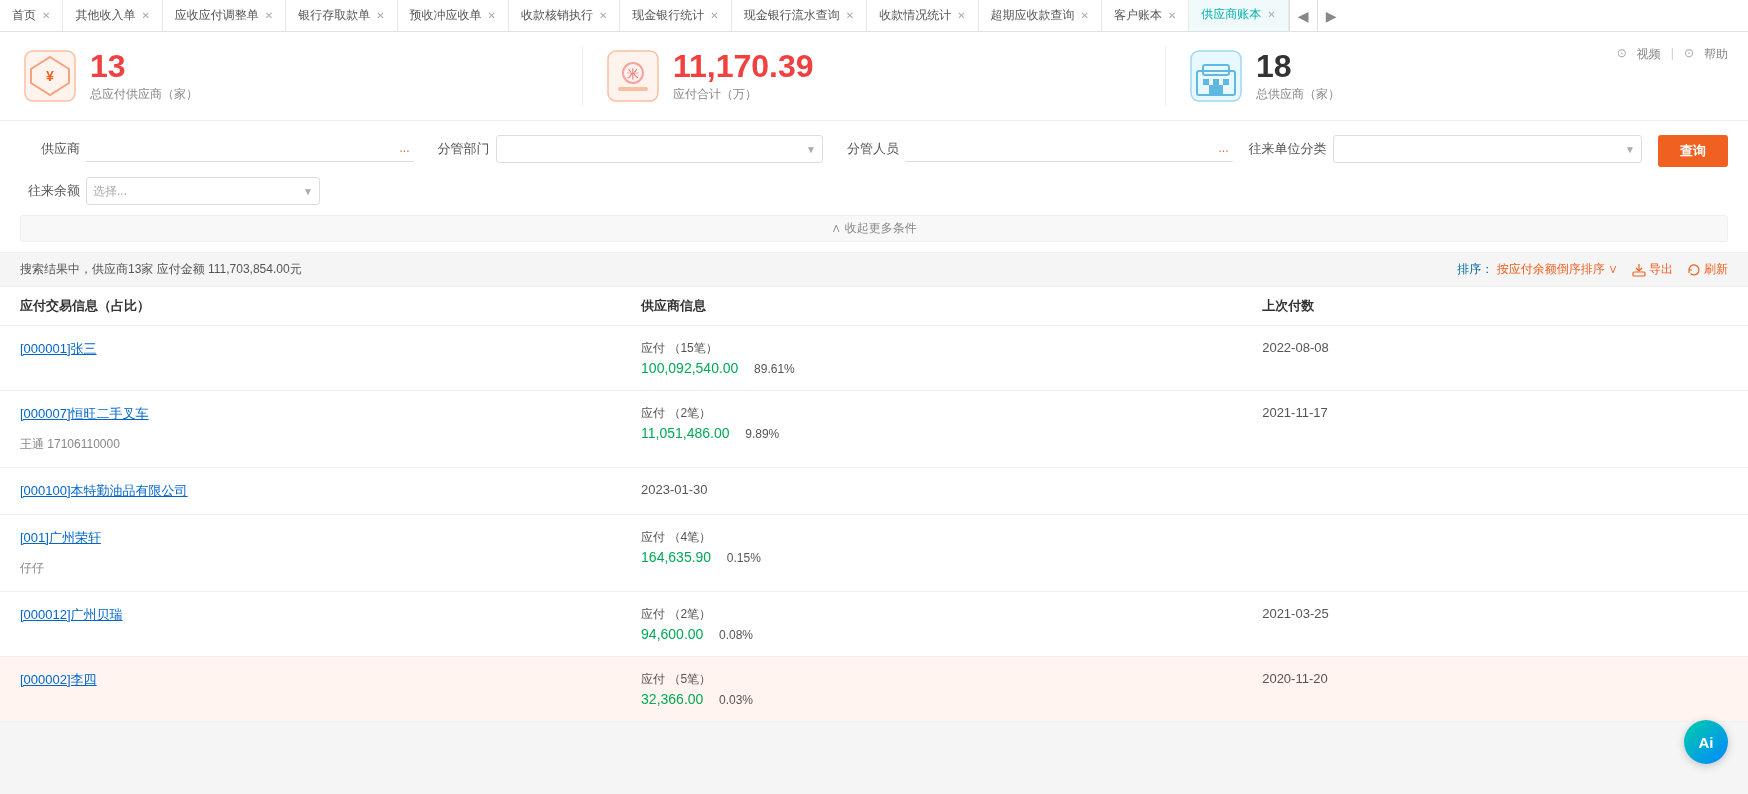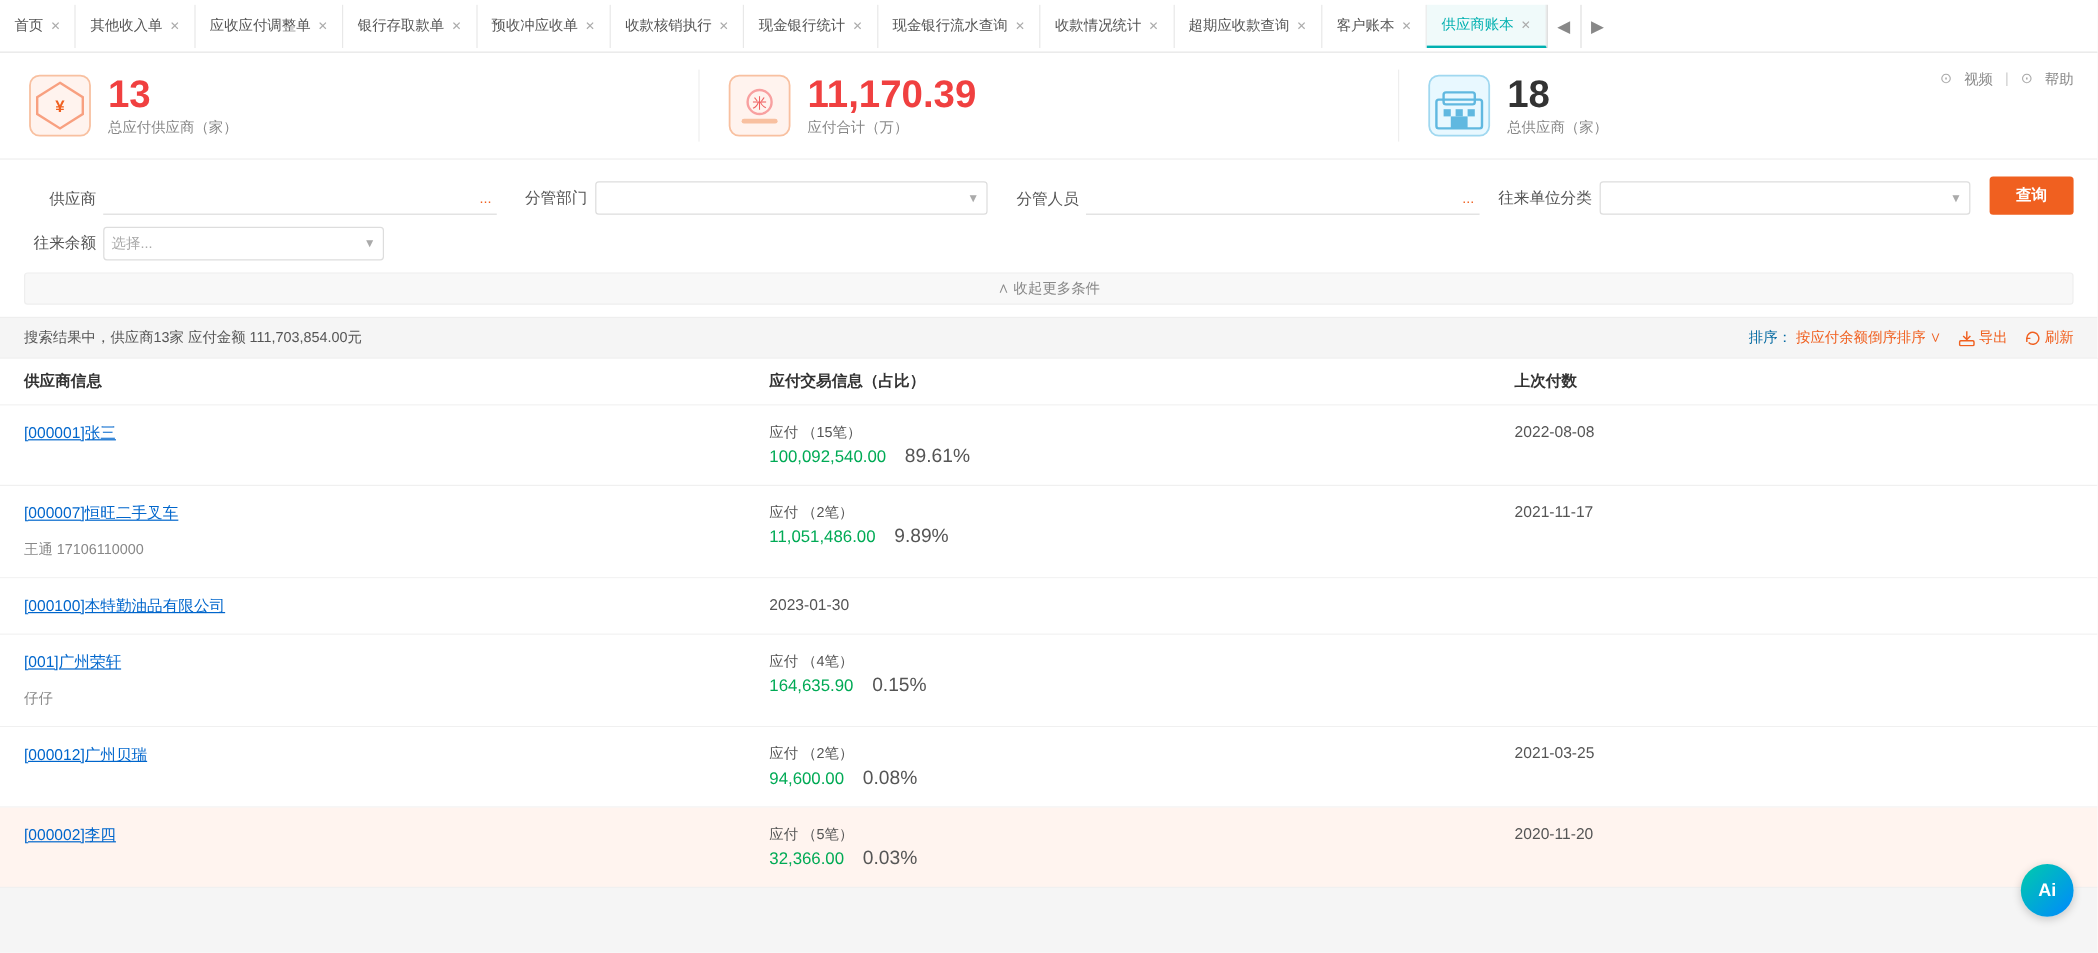--- a/index.html
+++ b/index.html
@@ -1,21 +1,21 @@
 <!DOCTYPE html>
 <html><head>
   <meta charset="utf-8">
   <style>
     * { box-sizing: border-box; margin: 0; padding: 0; }
     body { font-family: 'Microsoft YaHei', Arial, sans-serif; font-size: 13px; background: #f5f5f5; color: #333; overflow-x: hidden; }
 
     
     .top-nav {
       display: flex; align-items: center; background: #fff; border-bottom: 1px solid #e0e0e0;
-      height: 44px; overflow: hidden; white-space: nowrap;
+      height: 32px; overflow: hidden; white-space: nowrap;
     }
     .nav-tab {
       display: inline-flex; align-items: center; padding: 0 12px; height: 36px;
       border-right: 1px solid #e8e8e8; cursor: pointer; font-size: 12px; color: #555;
       flex-shrink: 0;
     }
     .nav-tab.active { color: #00b0b0; border-bottom: 2px solid #00b0b0; background: #f0fafa; }
     .nav-tab .close-x { margin-left: 6px; color: #aaa; font-size: 10px; }
     .nav-arrow { width: 28px; height: 36px; display:flex; align-items:center; justify-content:center; cursor:pointer; border-left: 1px solid #e0e0e0; color:#888; font-size:14px; }
 
@@ -32,21 +32,21 @@
     .summary-label { font-size: 12px; color: #888; margin-top: 4px; }
     .summary-divider { width: 1px; height: 60px; background: #eee; margin: 0 20px; }
     .top-right-links { position: absolute; right: 20px; top: 14px; font-size: 12px; color: #888; display:flex; gap:10px; }
     .top-right-links span { cursor: pointer; }
     .top-right-links .sep { color: #ccc; }
 
     
     .filter-area {
       background: #fff; padding: 14px 20px 10px; border-bottom: 1px solid #eee;
     }
-    .filter-row { display: flex; align-items: flex-end; gap: 16px; margin-bottom: 10px; }
+    .filter-row { display: flex; align-items: flex-start; gap: 16px; margin-bottom: 10px; }
     .filter-item { display: flex; align-items: center; gap: 6px; flex: 1; }
     .filter-label { font-size: 13px; color: #555; white-space: nowrap; min-width: 60px; text-align: right; }
     .filter-input {
       flex: 1; border: none; border-bottom: 1px solid #ddd; padding: 4px 6px;
       font-size: 12px; color: #333; outline: none; background: transparent;
     }
     .filter-select {
       flex: 1; border: 1px solid #ddd; border-radius: 3px; padding: 4px 6px;
       font-size: 12px; color: #999; display:flex; align-items:center; justify-content:space-between;
       background: #fff; cursor: pointer; min-height: 28px;
@@ -82,21 +82,21 @@
       display: grid; grid-template-columns: 2fr 2fr 1.5fr;
       padding: 14px 20px; border-bottom: 1px solid #f0f0f0; background: #fff;
       align-items: start;
     }
     .table-row:last-child { background: #fff8f4; }
     .row-highlight { background: #fff4ef !important; }
     .supplier-link { color: #0066cc; cursor: pointer; text-decoration: underline; font-size: 13px; }
     .supplier-sub { color: #888; font-size: 12px; margin-top: 13px; }
     .amount-link { color: #00aa55; cursor: pointer; font-size: 14px; font-weight: 400; }
     .amount-label { color: #555; font-size: 12px; margin-bottom: 3px; }
-    .amount-pct { color: #555; font-size: 16px; margin-left: 12px; }
+    .amount-pct { color: #555; font-size: 12px; margin-left: 12px; }
     .date-text { color: #555; font-size: 13px; }
   </style>
 </head>
 <body>
 
 <div class="top-nav">
   <div class="nav-tab">
     <span>首页</span>
     <span class="close-x">✕</span>
   </div>
@@ -282,22 +282,22 @@
           <path d="M2 7a5 5 0 1 1 1.5 3.5" stroke="#f06020" stroke-width="1.2" fill="none"></path>
           <polyline points="2,10 2,7 5,7" stroke="#f06020" stroke-width="1.2" fill="none"></polyline>
         </svg>
       <span style="color:#f06020;">刷新</span>
     </span>
   </div>
 </div>
 
 <div class="data-table">
   <div class="table-header">
+    <div>应付交易信息（占比）</div>
     <div>供应商信息</div>
-    <div>应付交易信息（占比）</div>
     <div>上次付数</div>
   </div>
 
   <div class="table-row">
     <div>
       <a class="supplier-link">[000001]张三</a>
     </div>
     <div>
       <div class="amount-label">应付 <span style="color:#555;">（15笔）</span></div>
       <span class="amount-link">100,092,540.00</span>

